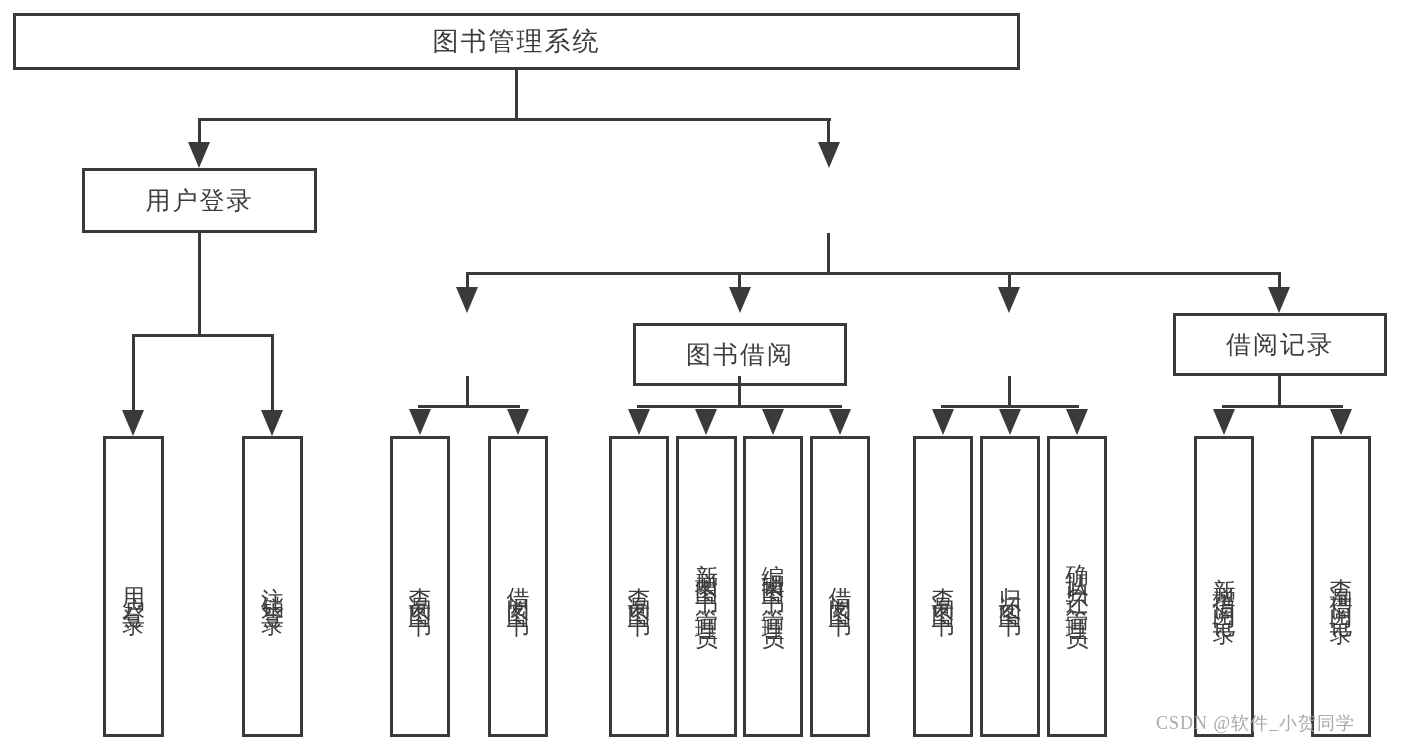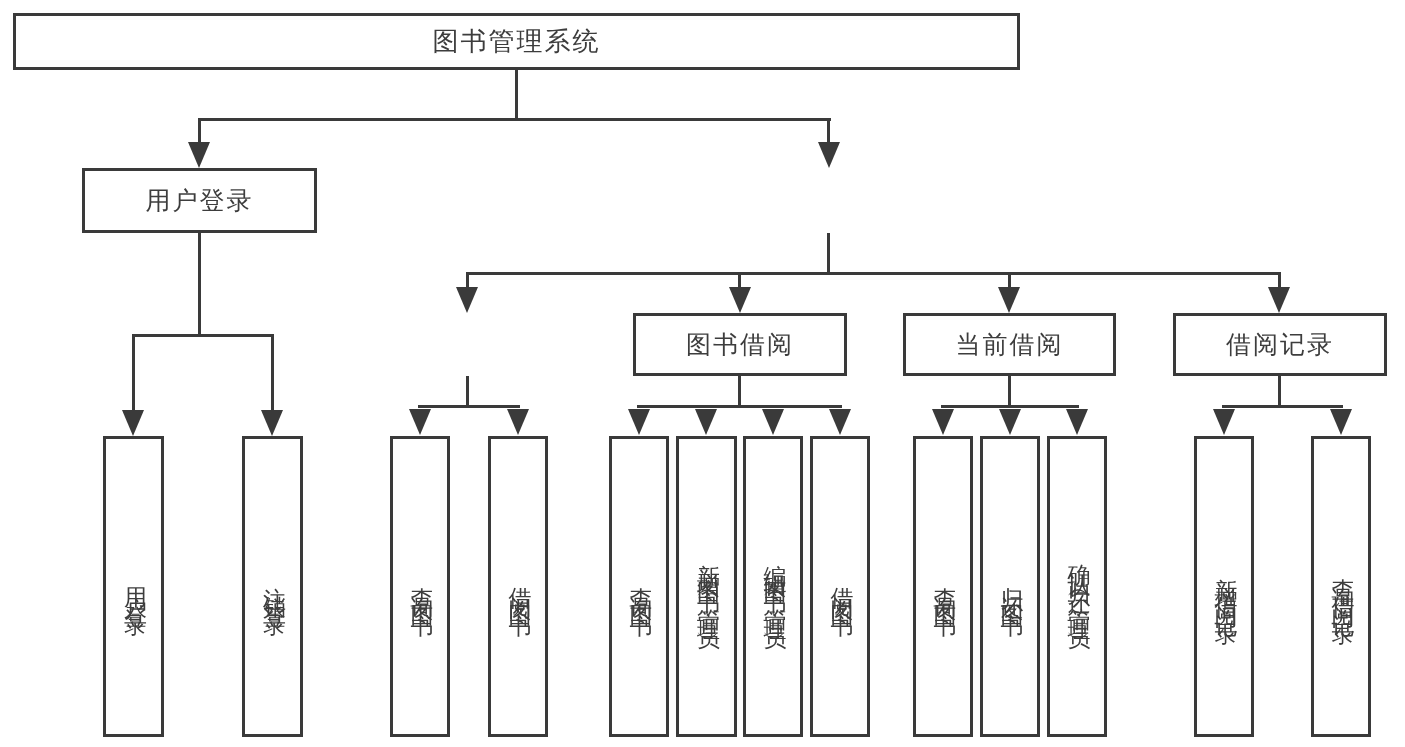--- a/index.html
+++ b/index.html
@@ -4,21 +4,21 @@
 <style>
   :root{
     --line:#3a3a3a;
     --text:#3d3d3d;
     --fill:#ffffff;
     --wm:#a9a9a9;
   }
   html,body{margin:0;padding:0;background:#fff;}
   .canvas{
     position:relative;width:1405px;height:747px;background:var(--fill);
-    font-family:Liberation Mono, monospace;color:var(--text);
+    font-family:Liberation Serif, serif;color:var(--text);
     overflow:hidden;
   }
   .box{
     position:absolute;background:var(--fill);border:3px solid var(--line);
     box-sizing:border-box;display:flex;align-items:center;justify-content:center;
   }
   .hbox{font-size:25px;letter-spacing:2px;white-space:nowrap;}
   .title{font-size:26px;}
   .leaf span{
     writing-mode:vertical-rl;text-orientation:mixed;
@@ -63,22 +63,21 @@
   <div class="hl" style="left:466px;top:272px;width:815px;"></div>
   <div class="vl" style="left:466px;top:272px;height:17px;"></div>
   <div class="arr" style="left:456px;top:287px;"></div>
   <div class="vl" style="left:738px;top:272px;height:17px;"></div>
   <div class="arr" style="left:729px;top:287px;"></div>
   <div class="vl" style="left:1008px;top:272px;height:17px;"></div>
   <div class="arr" style="left:998px;top:287px;"></div>
   <div class="vl" style="left:1278px;top:272px;height:17px;"></div>
   <div class="arr" style="left:1268px;top:287px;"></div>
 
-  <div class="box hbox" style="left:633px;top:313px;width:214px;height:63px;">图书借阅</div>
-  <div class="box hbox" style="left:903px;top:313px;width:213px;height:63px;">当前借阅</div>
+  <div class="box hbox" style="left:633px;top:323px;width:214px;height:63px;">图书借阅</div>
   <div class="box hbox" style="left:1173px;top:313px;width:214px;height:63px;">借阅记录</div>
 
   <div class="vl" style="left:466px;top:376px;height:31px;"></div>
   <div class="hl" style="left:418px;top:405px;width:102px;"></div>
   <div class="arr" style="left:409px;top:409px;"></div>
   <div class="arr" style="left:507px;top:409px;"></div>
 
   <div class="vl" style="left:738px;top:376px;height:31px;"></div>
   <div class="hl" style="left:637px;top:405px;width:205px;"></div>
   <div class="arr" style="left:628px;top:409px;"></div>
@@ -134,14 +133,15 @@
     <span>确认归还（管理员）</span>
   </div>
 
   <div class="box leaf" style="left:1194px;top:436px;width:60px;height:301px;">
     <span>新增借阅记录</span>
   </div>
   <div class="box leaf" style="left:1311px;top:436px;width:60px;height:301px;">
     <span>查询借阅记录</span>
   </div>
 
+  <div class="watermark">CSDN @软件_小贺同学</div>
 
 </div>
 
 </body></html>

